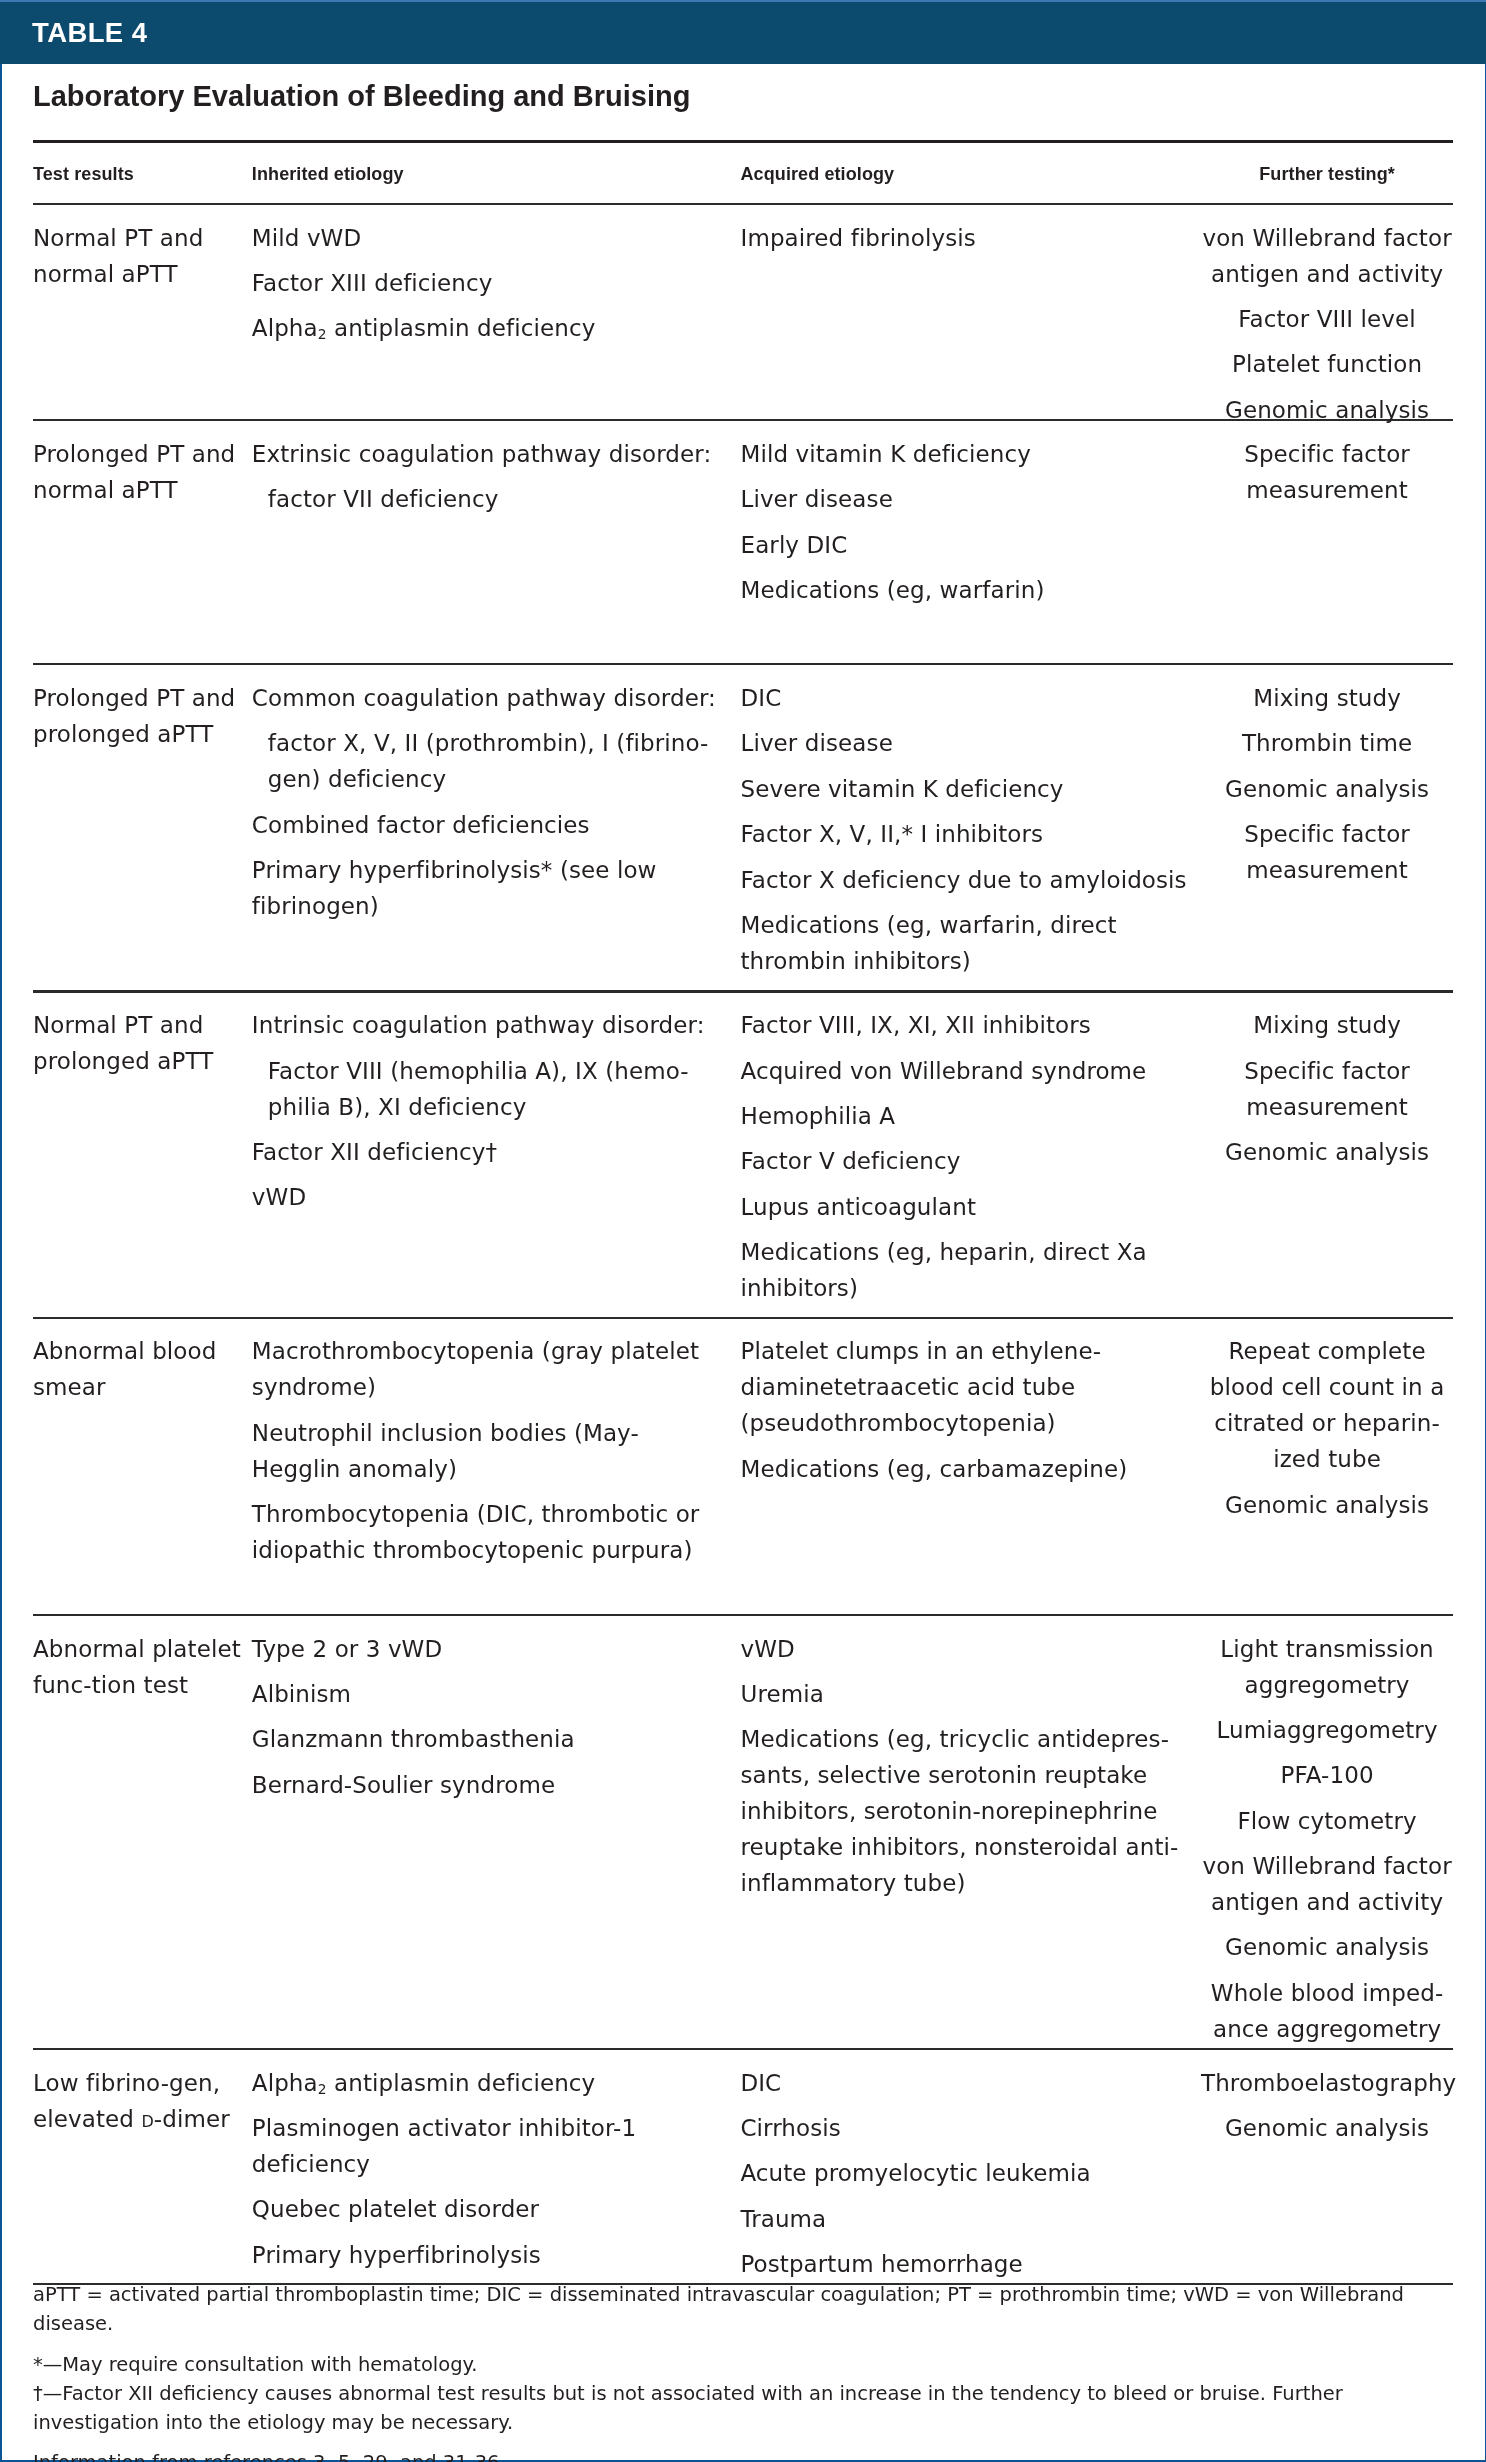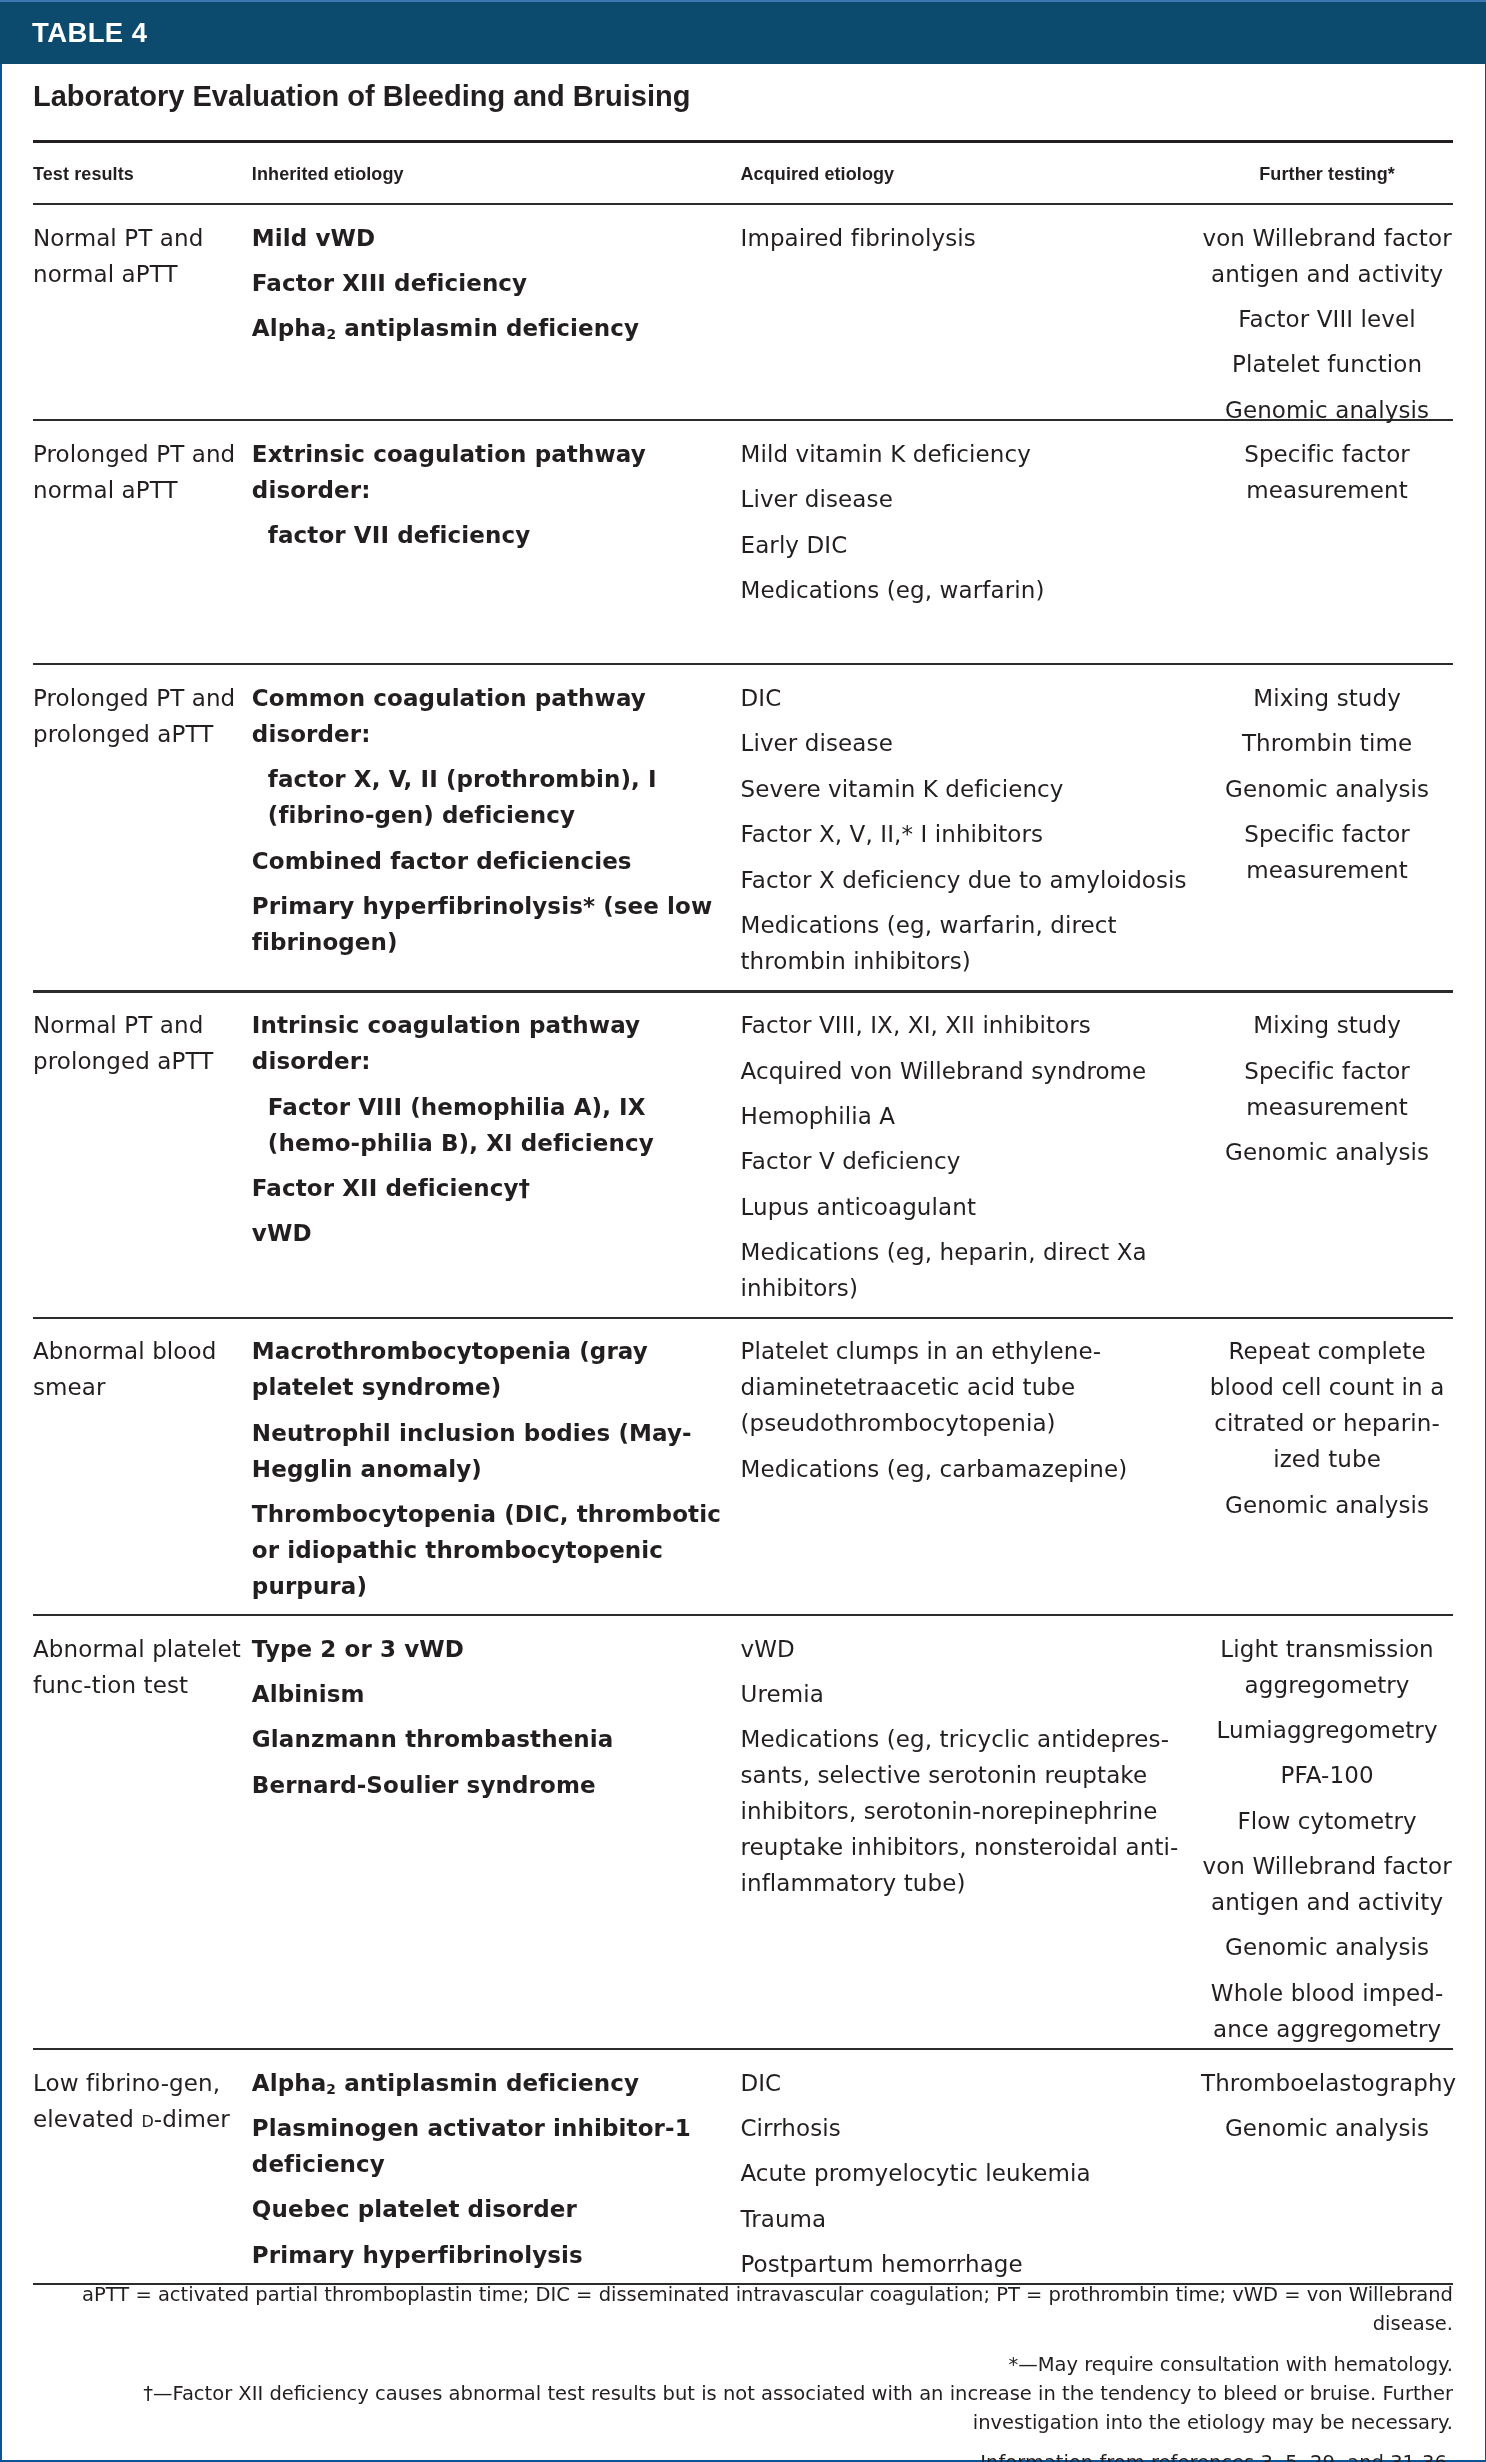--- a/index.html
+++ b/index.html
@@ -14,29 +14,29 @@
   .title { position: absolute; left: 33px; top: 80px; font-family: "Liberation Sans", sans-serif;
            font-weight: bold; font-size: 29px; color: #231f20; }
   .table { position: absolute; left: 33px; top: 140px; width: 1420px; }
   .rule-thick { height: 2.9px; background: #231f20; }
   .rule { height: 2.2px; background: #2b2b2b; }
   .row { display: flex; }
   .thead { height: 60px; align-items: center; }
   .thead .cell { font-family: "Liberation Sans", sans-serif; font-weight: bold; font-size: 18px; color: #231f20; padding-top: 1.4px; }
   .cell { box-sizing: border-box; font-size: 23px; line-height: 36px; letter-spacing: 0.1px; }
   .c1 { width: 219px; }
-  .c2 { width: 489px; padding-right: 14.5px; font-weight: bold; }
+  .c2 { width: 489px; padding-right: 14.5px; }
   .c3 { width: 461px; padding-right: 11.6px; }
   .c4 { width: 252px; text-align: center; }
   .body-row { padding-top: 14.5px; box-sizing: border-box; }
   .item { margin-bottom: 9.4px; }
   .item.sub { padding-left: 16px; }
   .sc { font-size: 16px; }
   .notes { position: absolute; left: 33px; top: 2280px; width: 1420px; font-size: 19.5px; line-height: 29px; color: #231f20; }
-  .notes p { margin: 0 0 11.6px 0; text-align: right; }
+  .notes p { margin: 0 0 11.6px 0; }
   .notes p.tight { margin-bottom: 0; }
   sub { font-size: 0.6em; vertical-align: -0.25em; line-height: 0; }
 </style>
 </head>
 <body>
 
 <div class="frame"></div>
 <div class="band">
   <span class="band-label">TABLE 4</span>
 </div>

